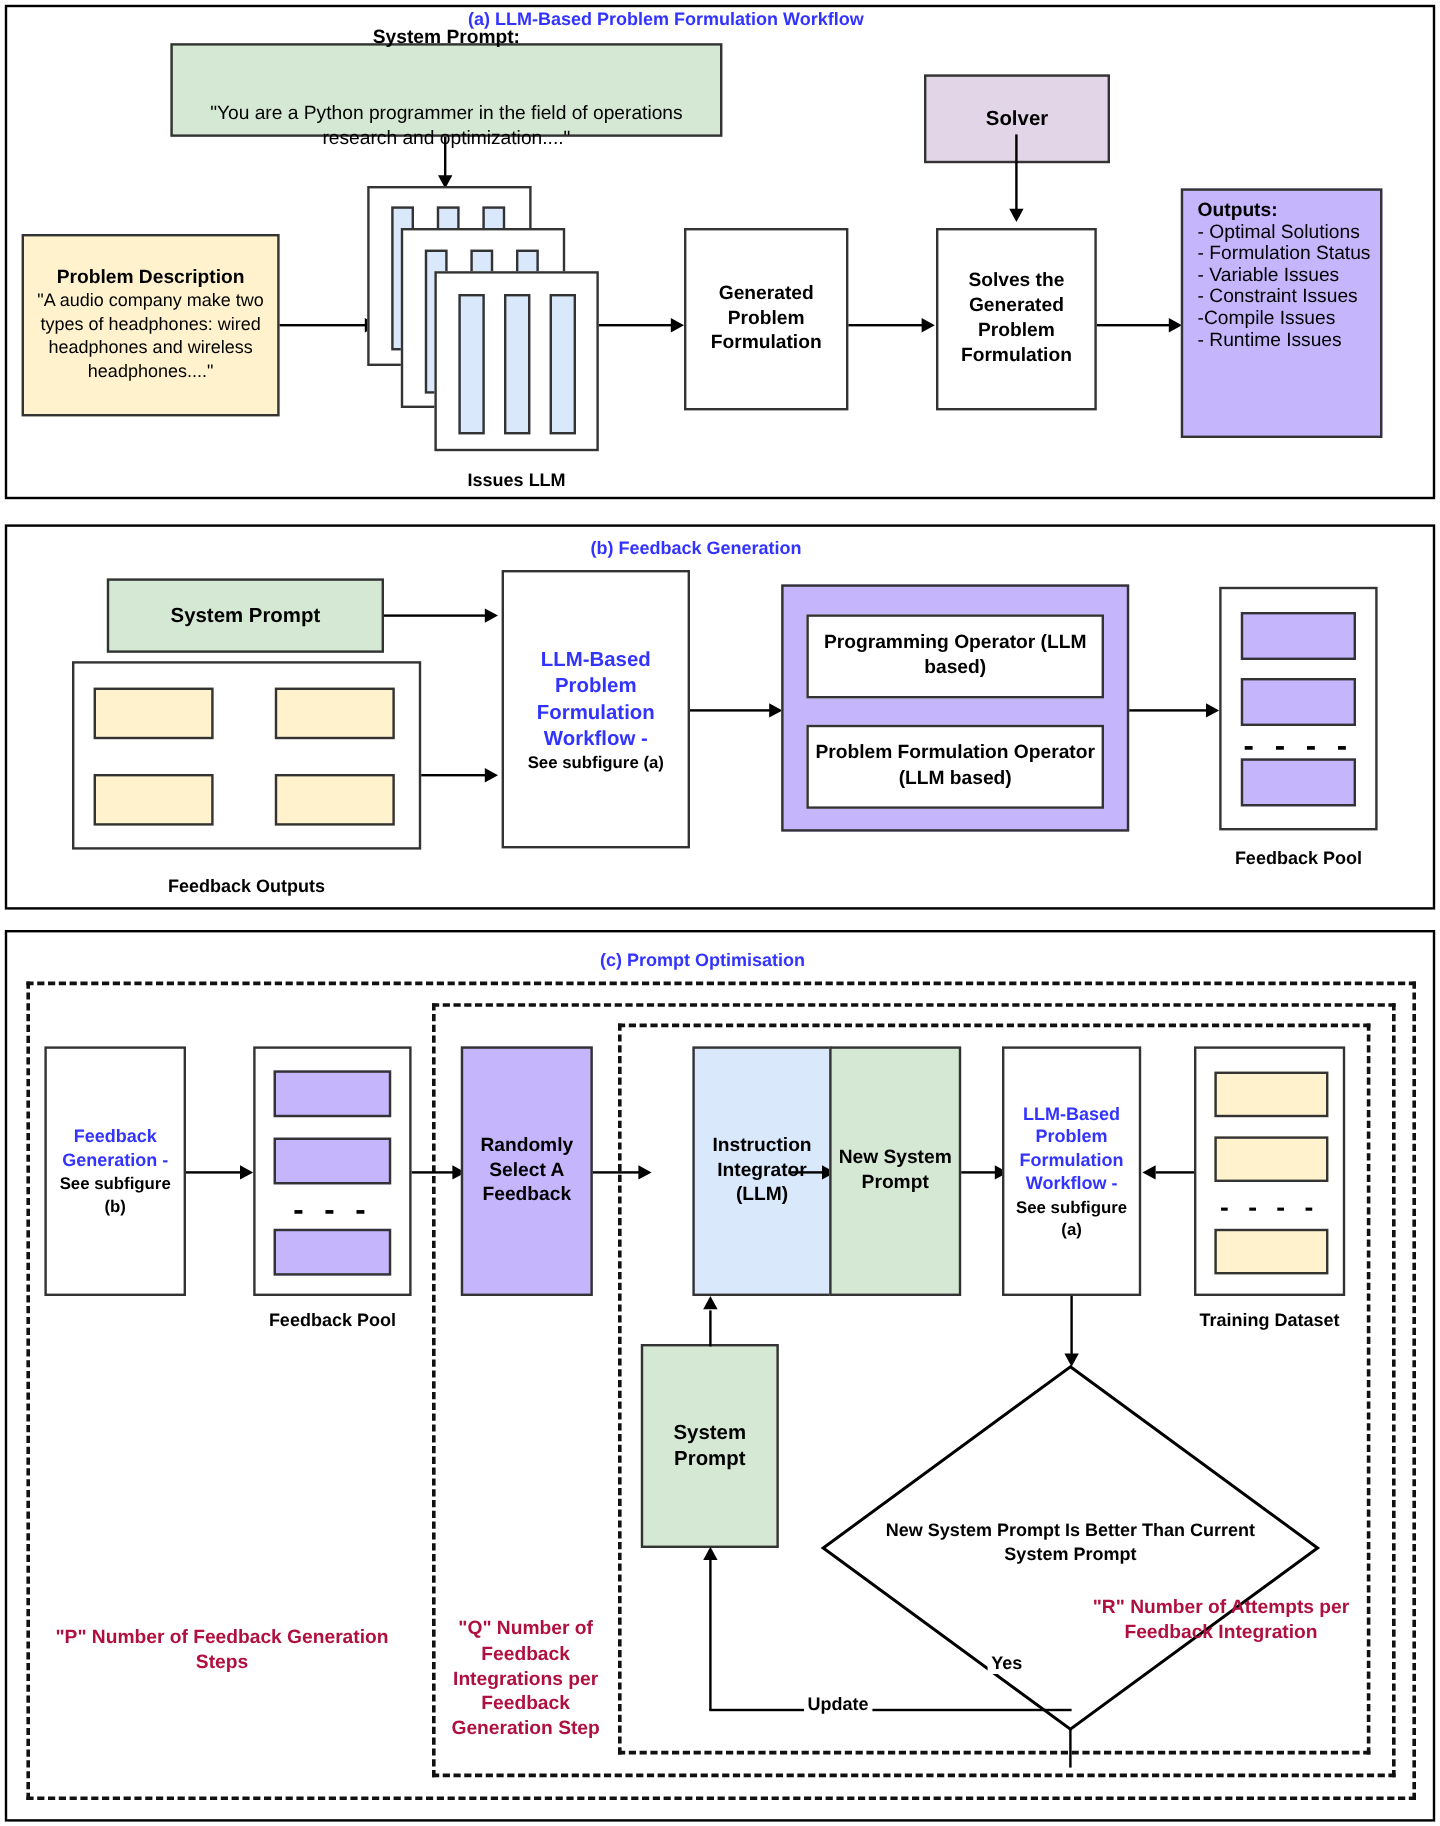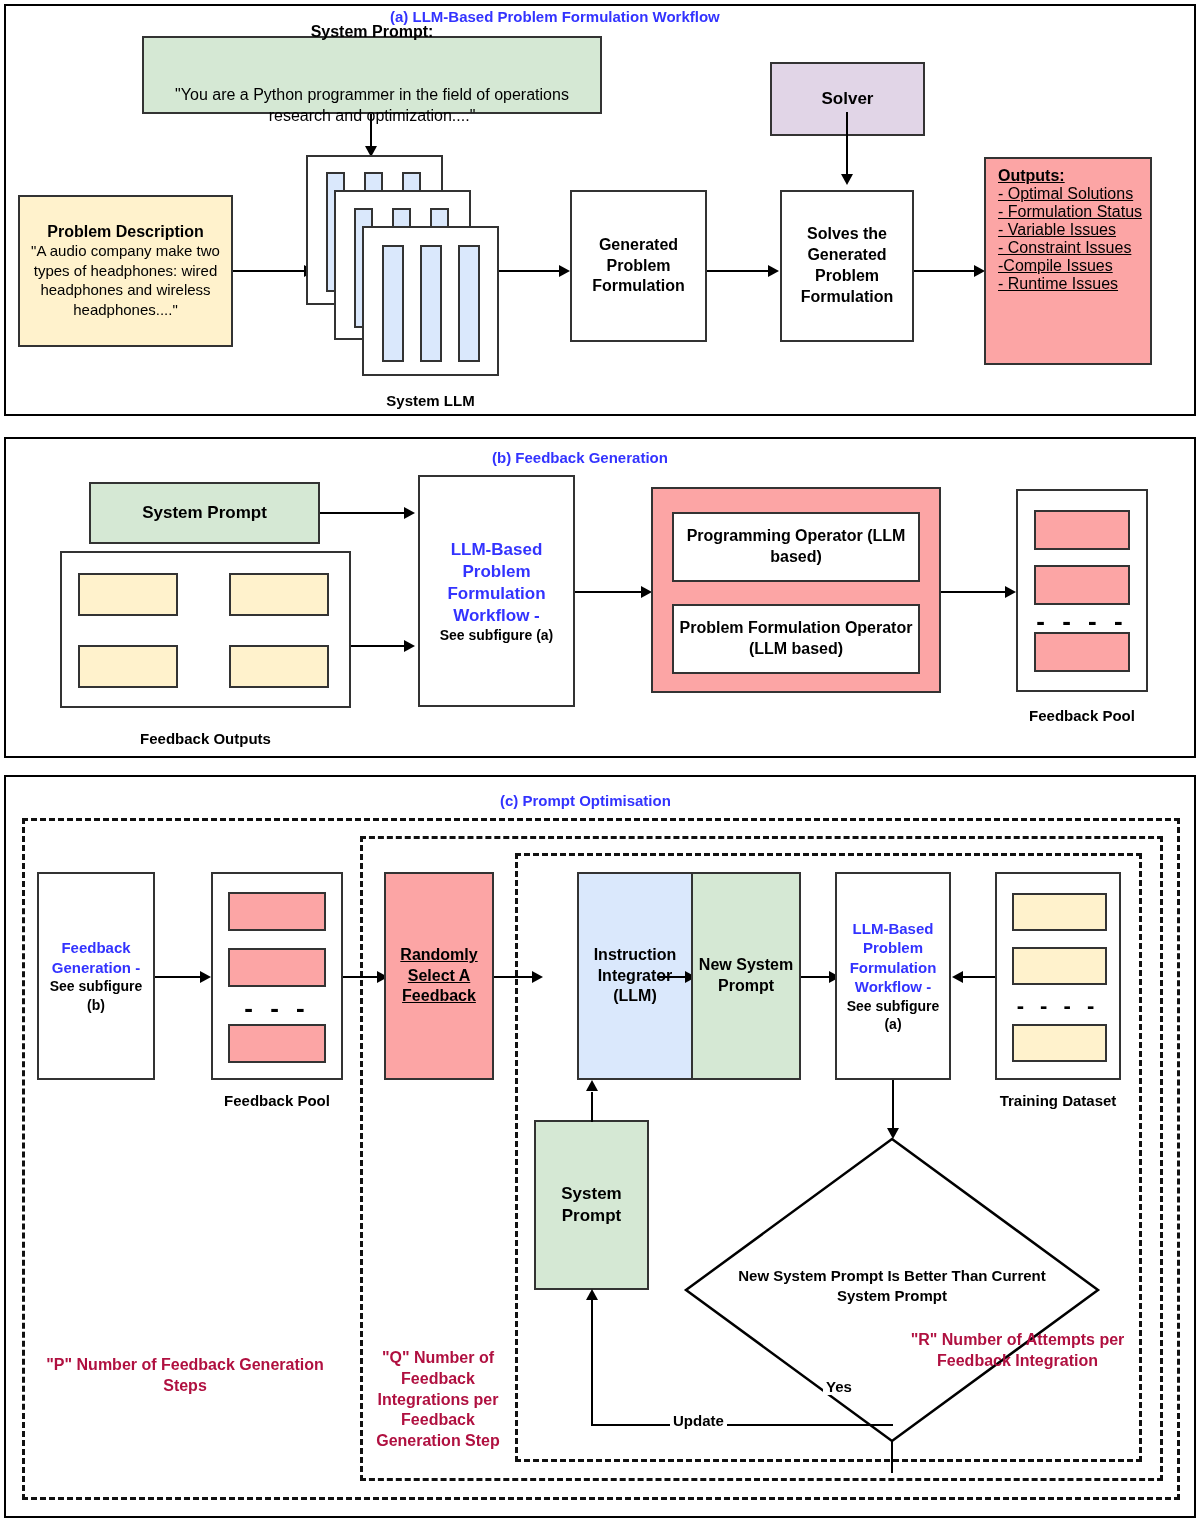--- a/index.html
+++ b/index.html
@@ -6,21 +6,21 @@
   body{width:1200px;height:1522px;position:relative;
        font-family:"Liberation Sans",sans-serif;color:#000;}
   .panel{position:absolute;border:2px solid #000;background:#fff;box-sizing:border-box;}
   .ptitle{position:absolute;color:#3333ff;font-weight:bold;font-size:15px;
           white-space:nowrap;}
   .box{position:absolute;border:2px solid #333;box-sizing:border-box;
        display:flex;flex-direction:column;align-items:center;justify-content:center;
        text-align:center;background:#fff;}
   .green{background:#d5e8d4;gap:44px;}
   .yellow{background:#fff2cc;}
-  .red{background:#fca5a5;text-decoration:underline;}
+  .red{background:#c4b5fd;}
   .blue{background:#dae8fc;}
   .purple{background:#e1d5e7;}
   .b{font-weight:bold;}
   .blu{color:#3333ff;font-weight:bold;}
   .crim{color:#b01040;font-weight:bold;}
   .cap{position:absolute;font-weight:bold;font-size:15px;text-align:center;
        white-space:nowrap;}
   .ln{position:absolute;background:#000;}
   .hln{height:2px;}
   .vln{width:2px;}
@@ -70,21 +70,21 @@
 
 <div class="card" style="left:334px;top:190px;width:137px;height:150px;"></div>
 <div class="bar" style="left:354px;top:208px;width:19px;height:120px;"></div>
 <div class="bar" style="left:392px;top:208px;width:19px;height:120px;"></div>
 <div class="bar" style="left:430px;top:208px;width:19px;height:120px;"></div>
 
 <div class="card" style="left:362px;top:226px;width:137px;height:150px;"></div>
 <div class="bar" style="left:382px;top:245px;width:22px;height:117px;"></div>
 <div class="bar" style="left:420px;top:245px;width:22px;height:117px;"></div>
 <div class="bar" style="left:458px;top:245px;width:22px;height:117px;"></div>
-<div class="cap" style="left:362px;top:392px;width:137px;">System LLM</div>
+<div class="cap" style="left:362px;top:392px;width:137px;">Issues LLM</div>
 
 <div class="ln hln" style="left:499px;top:270px;width:62px;"></div>
 <div class="ar-r" style="left:559px;top:265px;"></div>
 
 <div class="box" style="left:570px;top:190px;width:137px;height:152px;">
   <div class="b t16 lh">Generated Problem Formulation</div>
 </div>
 <div class="ln hln" style="left:707px;top:270px;width:63px;"></div>
 <div class="ar-r" style="left:768px;top:265px;"></div>
 

